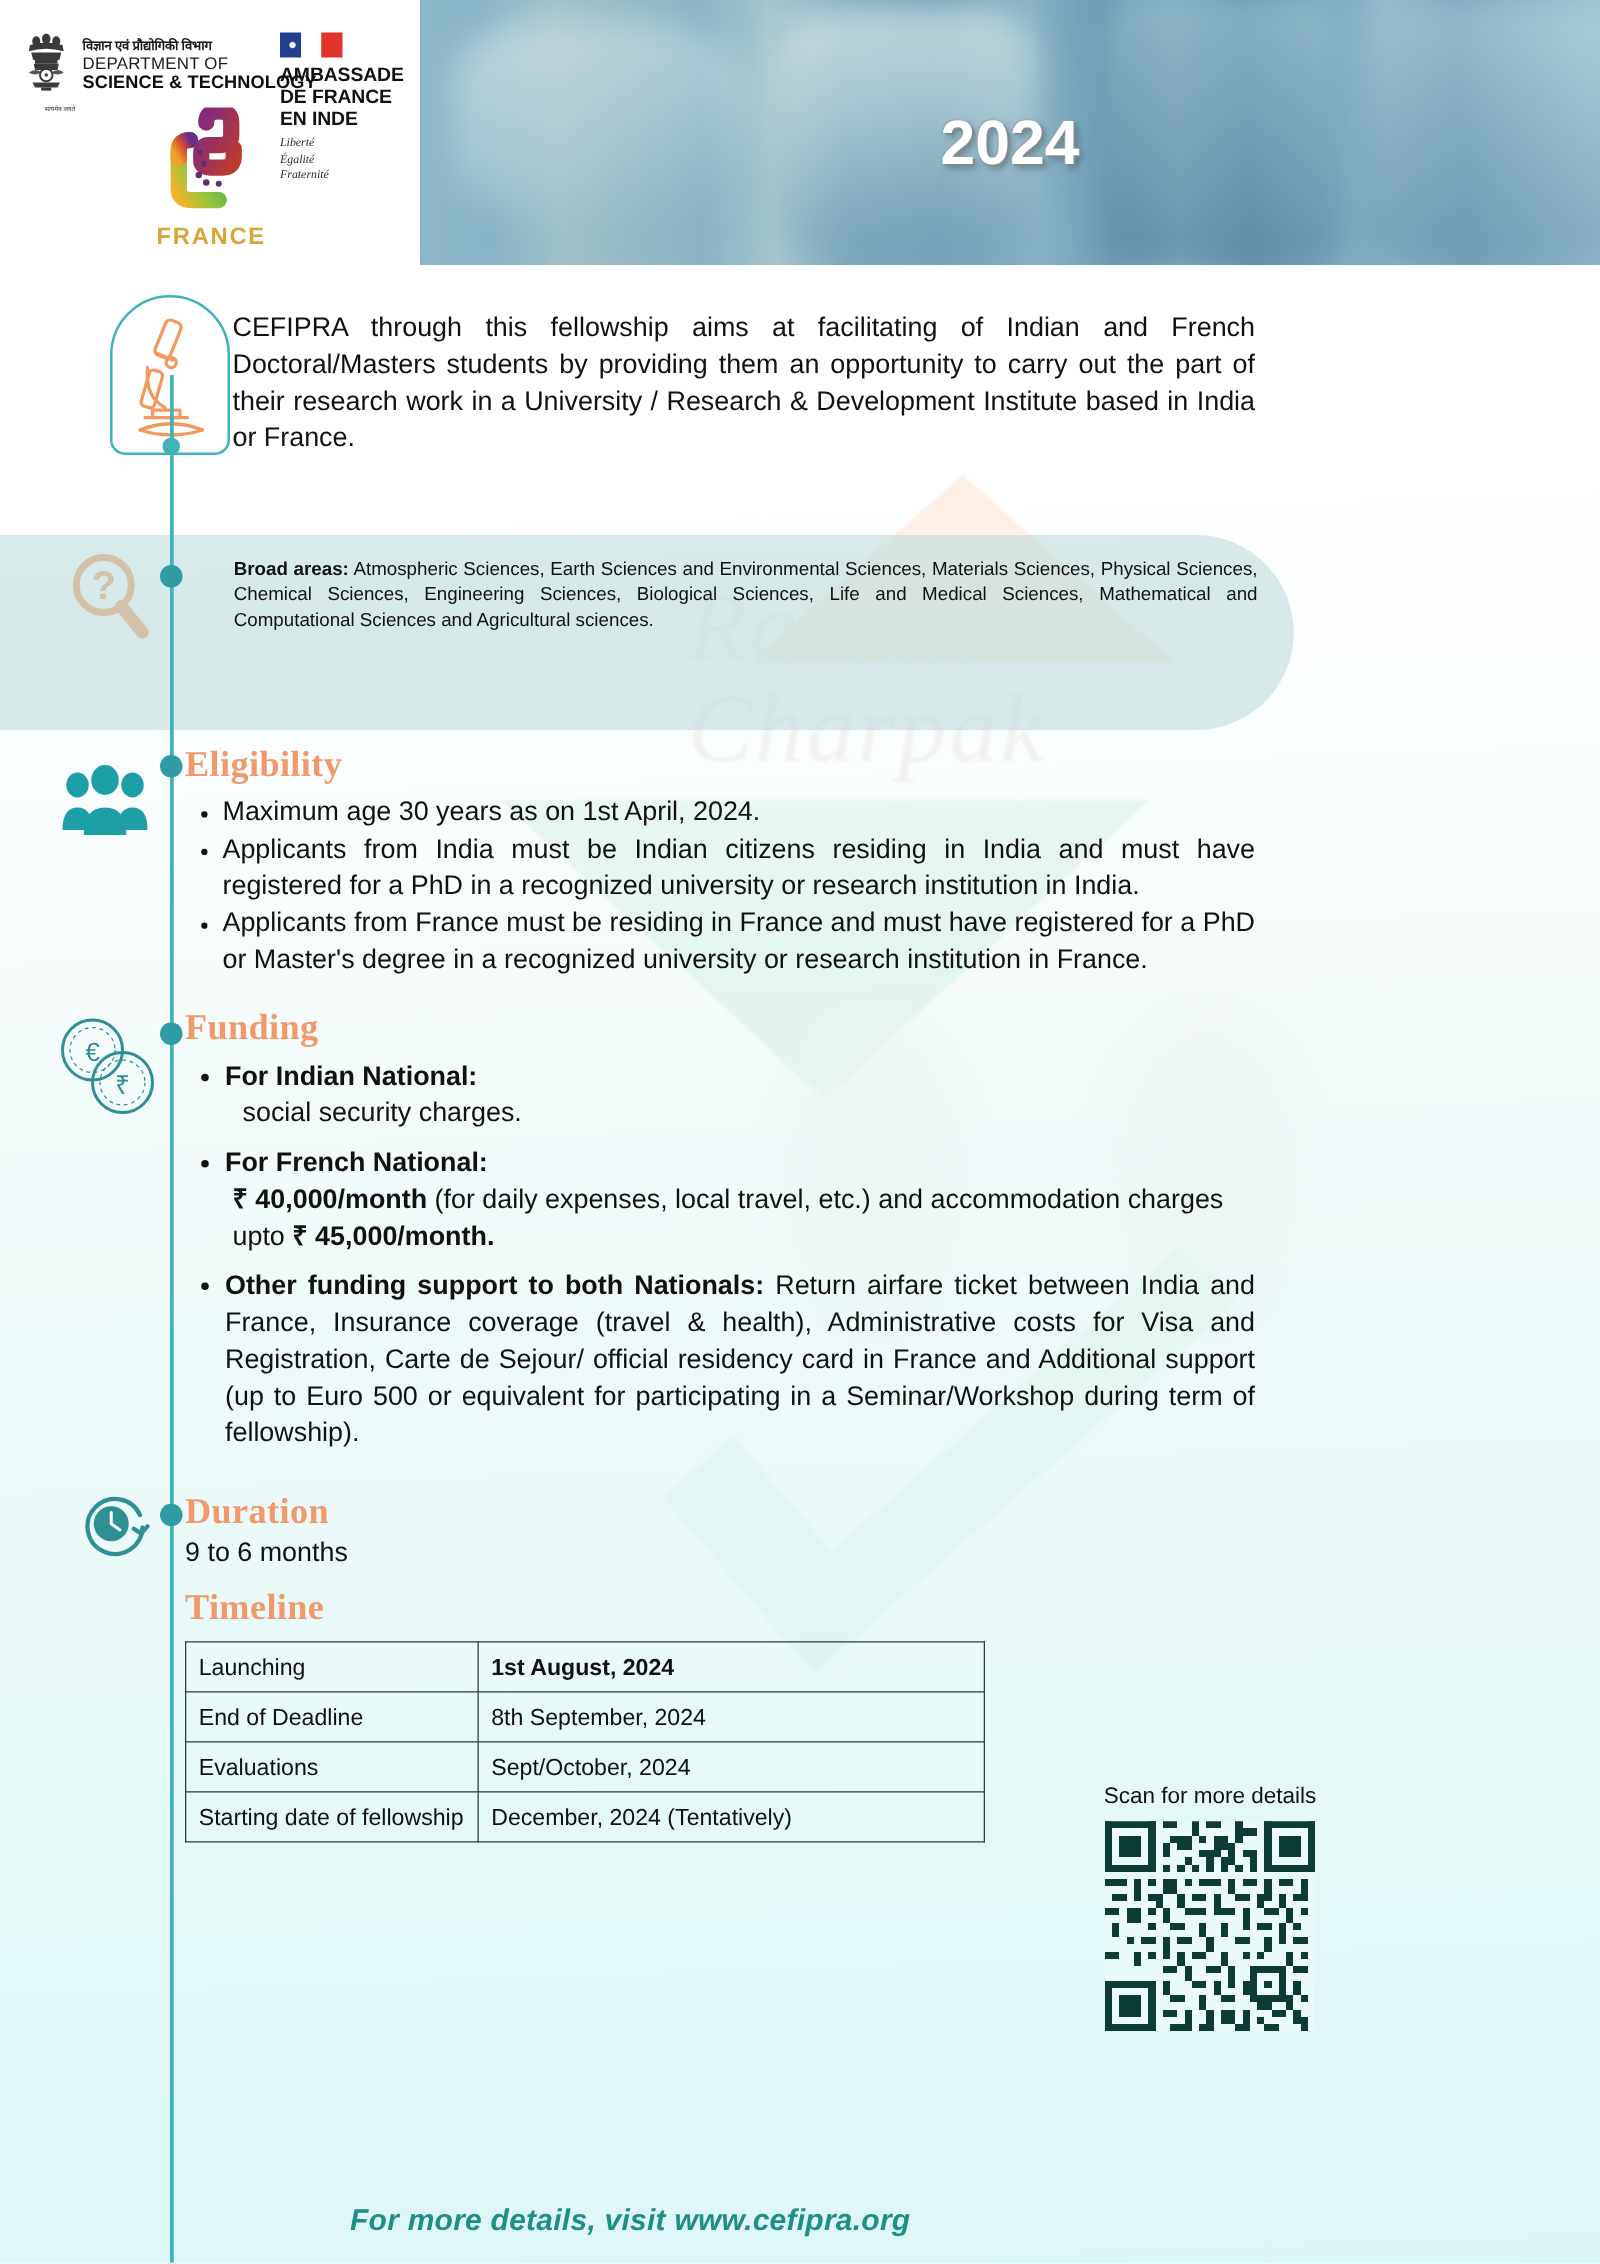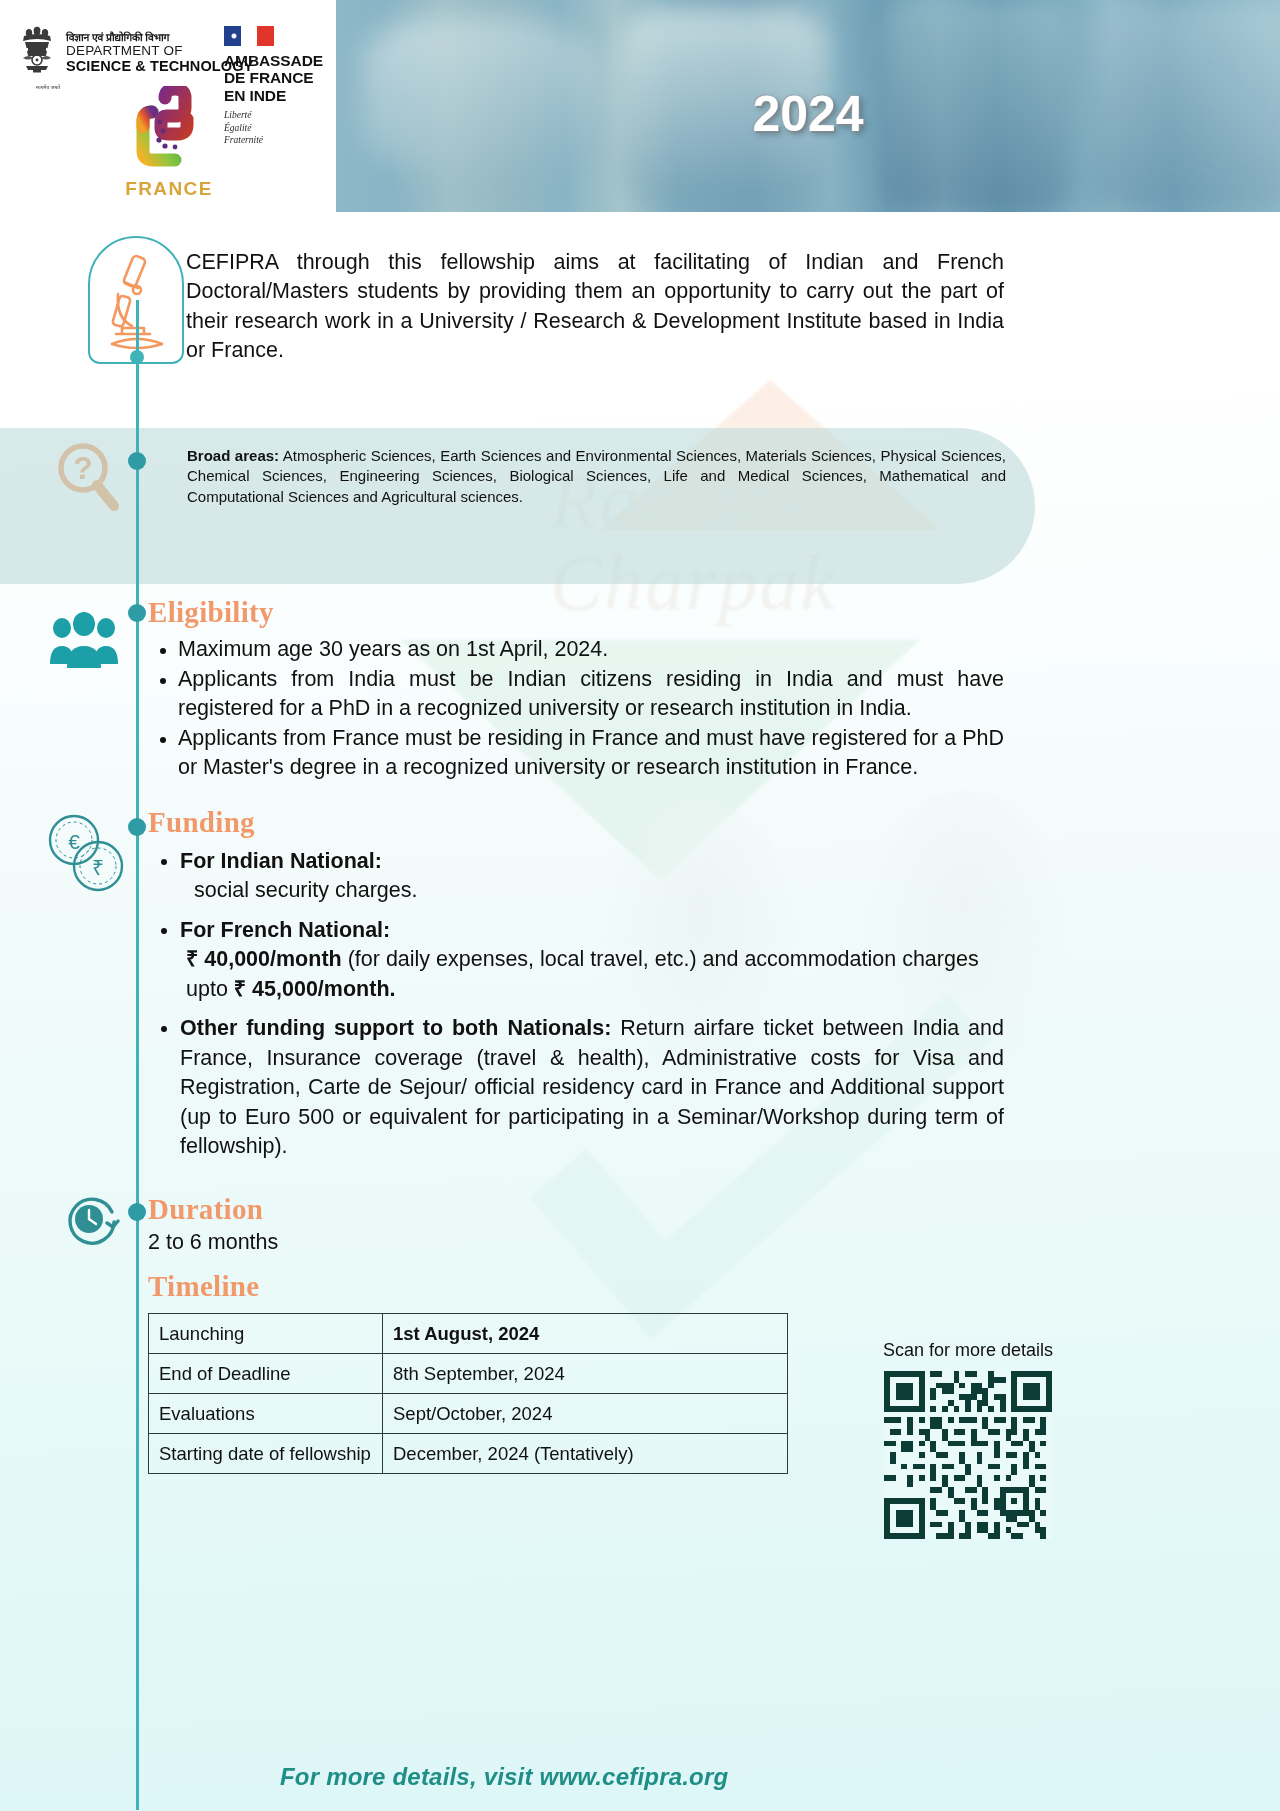--- a/index.html
+++ b/index.html
@@ -386,21 +386,21 @@
     font-size: 24px;
     font-weight: bold;
     font-style: italic;
     color: #1f8e86;
     letter-spacing: 0.2px;
   }
 
   
   .qr-block {
     position: absolute;
-    left: 868px; top: 1340px;
+    left: 868px; top: 1426px;
     width: 200px;
     text-align: center;
   }
   .qr-caption {
     font-size: 18px;
     color: #111;
     margin-bottom: 10px;
   }
   .qr-img { width: 168px; height: 168px; margin: 0 auto; display:block; }
 
@@ -612,21 +612,21 @@
     <svg width="58" height="58" viewBox="0 0 58 58">
       <path d="M50 22 a22 22 0 1 0 2 10" fill="none" stroke="#2f8f94" stroke-width="3.4" stroke-linecap="round"></path>
       <path d="M45 33 l6 4 l5 -6" fill="none" stroke="#2f8f94" stroke-width="3.4" stroke-linecap="round" stroke-linejoin="round"></path>
       <circle cx="27" cy="29" r="14" fill="#2f8f94"></circle>
       <line x1="27" y1="29" x2="27" y2="20" stroke="#ffffff" stroke-width="2.4" stroke-linecap="round"></line>
       <line x1="27" y1="29" x2="34" y2="34" stroke="#ffffff" stroke-width="2.4" stroke-linecap="round"></line>
     </svg>
   </div>
   <div class="block duration">
     <div class="sec-head">Duration</div>
-    <div class="plain-line">2 to 6 months</div>
+    <div class="plain-line">9 to 6 months</div>
   </div>
 
   <div class="block timeline-sec">
     <div class="sec-head">Timeline</div>
     <table class="tl">
       <tbody>
         <tr>
           <td class="k">Launching</td>
           <td class="v bold">1st August, 2024</td>
         </tr>

